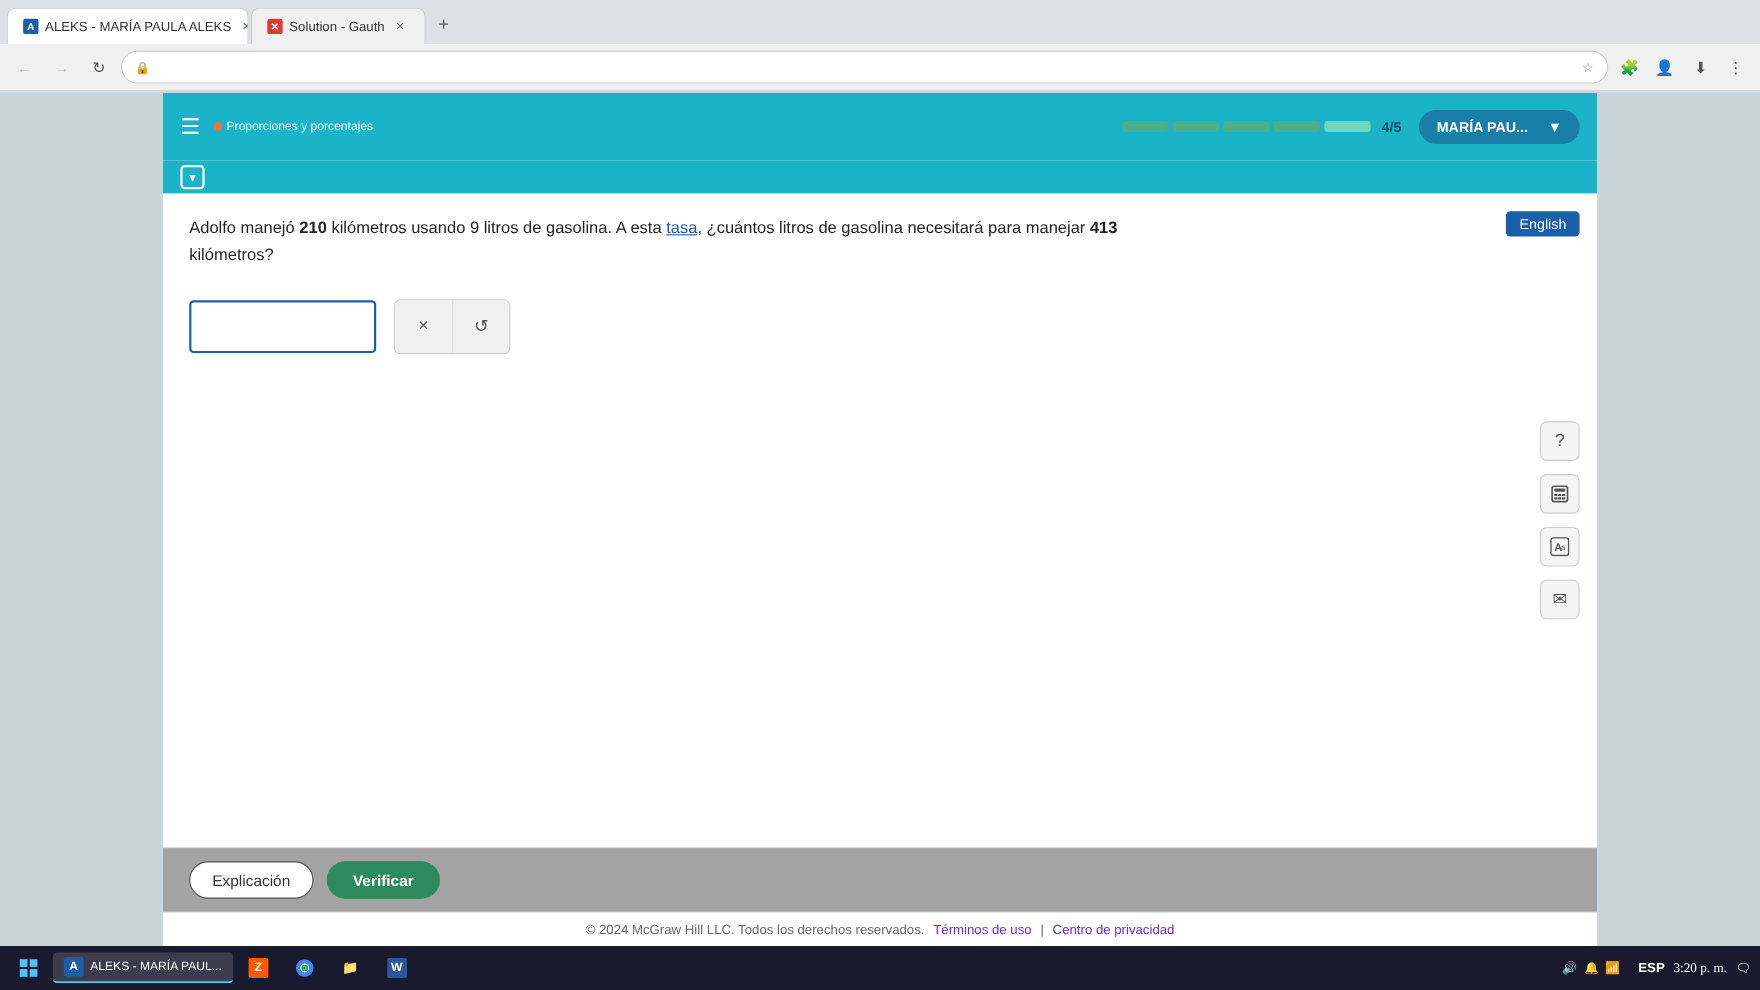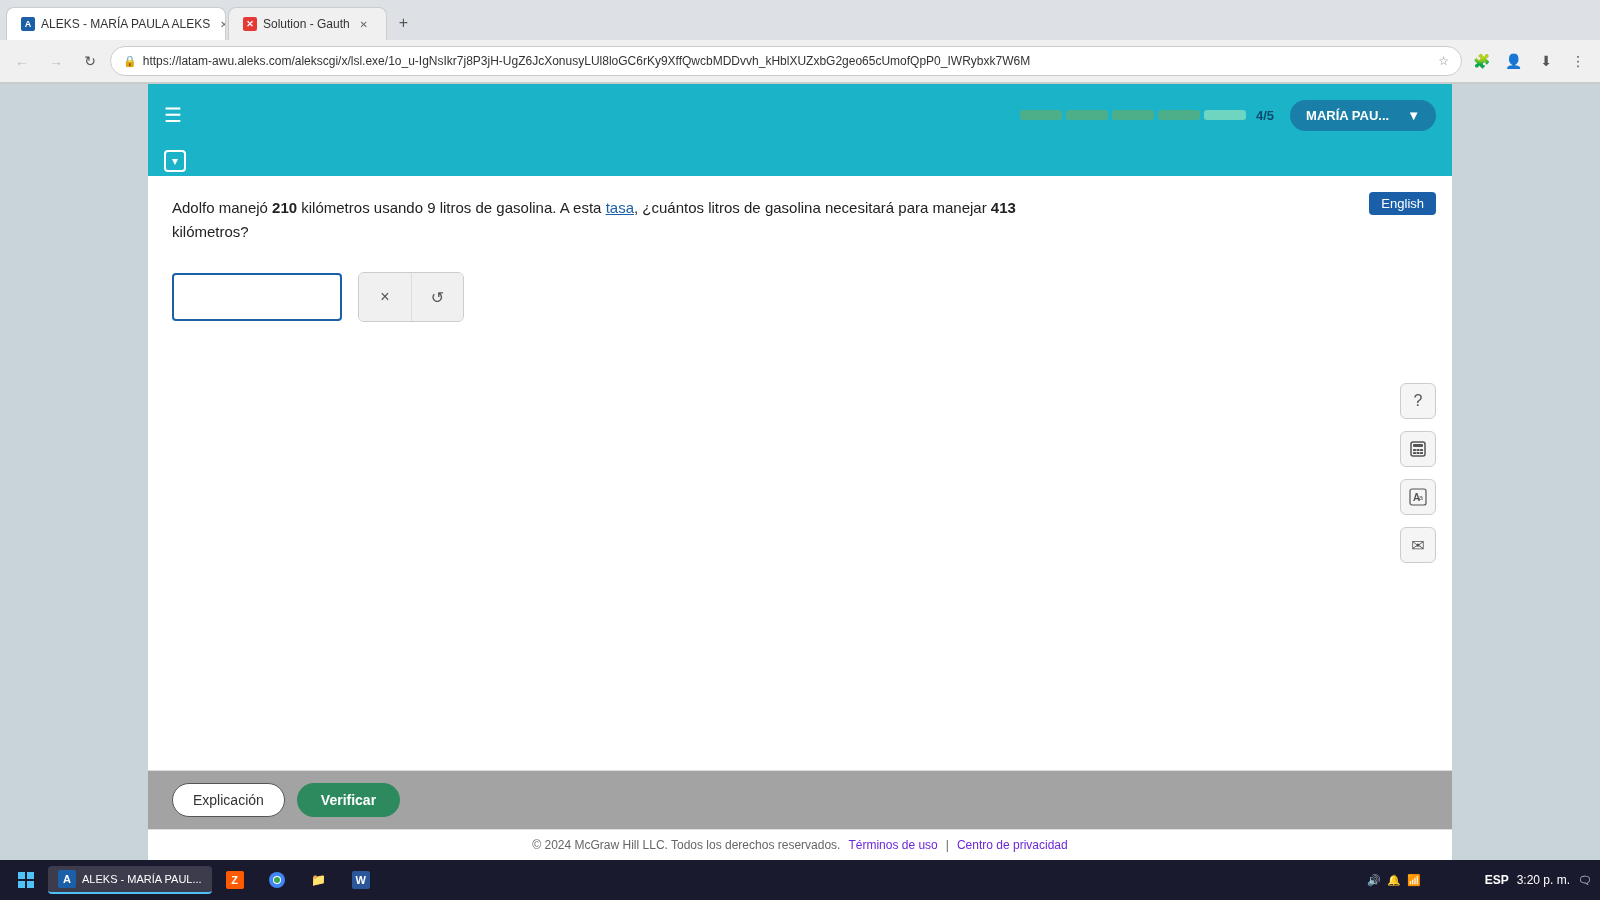--- a/index.html
+++ b/index.html
@@ -421,32 +421,31 @@
     }
     .taskbar-right {
       margin-left: auto;
       display: flex;
       align-items: center;
       gap: 8px;
       color: white;
       font-size: 11px;
     }
     .taskbar-clock { text-align: right; }
-    .taskbar-clock .time { font-size: 12px; }
+    .taskbar-clock .time { font-size: 12px; font-family: Liberation Serif, serif; }
     .taskbar-tray {
       display: flex;
       align-items: center;
       gap: 6px;
       padding: 0 8px;
     }
     .lang-indicator {
       font-size: 12px;
       color: white;
       font-weight: bold;
-      margin-left: 48px;
     }
   </style>
 </head>
 <body>
 
 <div class="browser-chrome">
 
   <div class="tab-bar">
     <div class="tab active">
       <div class="tab-favicon aleks">A</div>
@@ -460,39 +459,42 @@
     </div>
     <div class="new-tab-btn">+</div>
   </div>
 
   <div class="nav-bar">
     <button class="nav-btn disabled">←</button>
     <button class="nav-btn disabled">→</button>
     <button class="nav-btn">↻</button>
     <div class="address-bar">
       <span class="lock-icon">🔒</span>
-      <span class="url-text">https://latam-awu.aleks.com/alekscgi/x/lsl.exe/1o_u-IgNsIkr7j8P3jH-UgZ6JcXonusyLUl8loGC6rKy9XffQwcbMDDvvh_kHblXUZxbG2geo65cUmofQpP0_IWRybxk7W6M</span>
       <span class="star-icon">☆</span>
     </div>
     <div class="nav-actions">
       <button class="nav-btn">🧩</button>
       <button class="nav-btn">👤</button>
       <button class="nav-btn">⬇</button>
       <button class="nav-btn">⋮</button>
     </div>
   </div>
 </div>
 
 <div class="main-area">
 
   <div class="aleks-panel">
 
     <div class="aleks-header">
       <button class="hamburger-btn">☰</button>
       <div class="header-title-area">
+        <div class="header-category">
+          <span class="dot"></span>
+          <span>Proporciones y porcentajes</span>
+        </div>
       </div>
       <div class="progress-area">
         <div class="progress-bar-segment filled"></div>
         <div class="progress-bar-segment filled"></div>
         <div class="progress-bar-segment filled"></div>
         <div class="progress-bar-segment filled"></div>
         <div class="progress-bar-segment"></div>
         <span class="progress-count">4/5</span>
       </div>
       <button class="user-btn">

